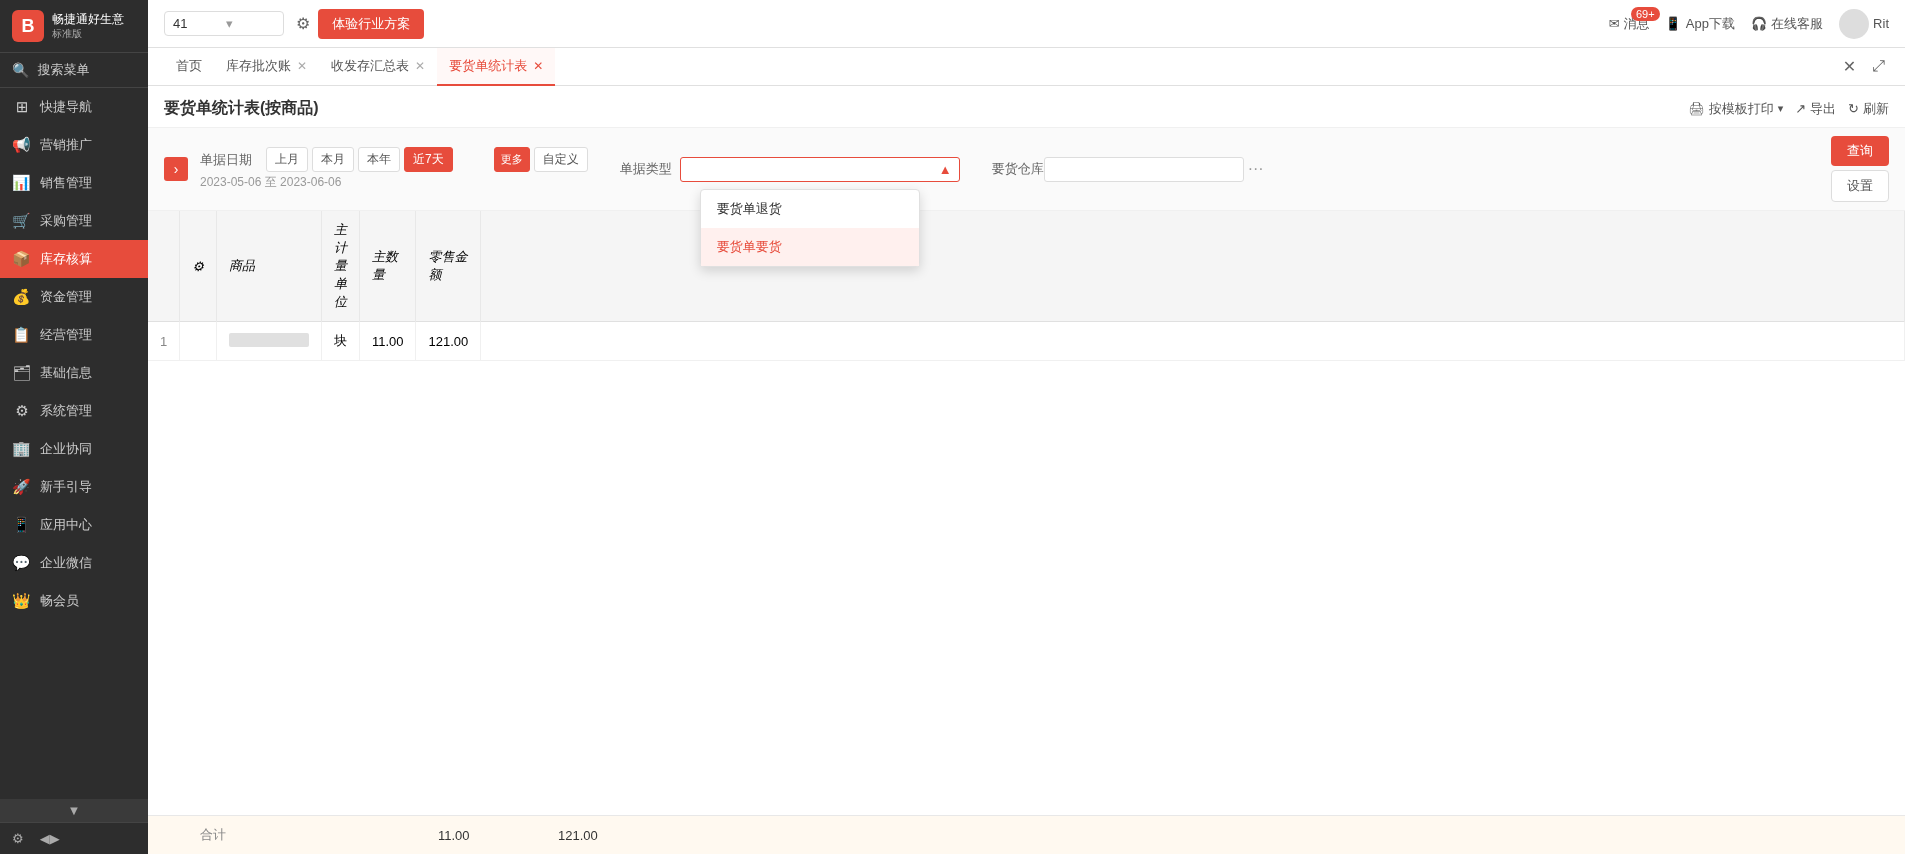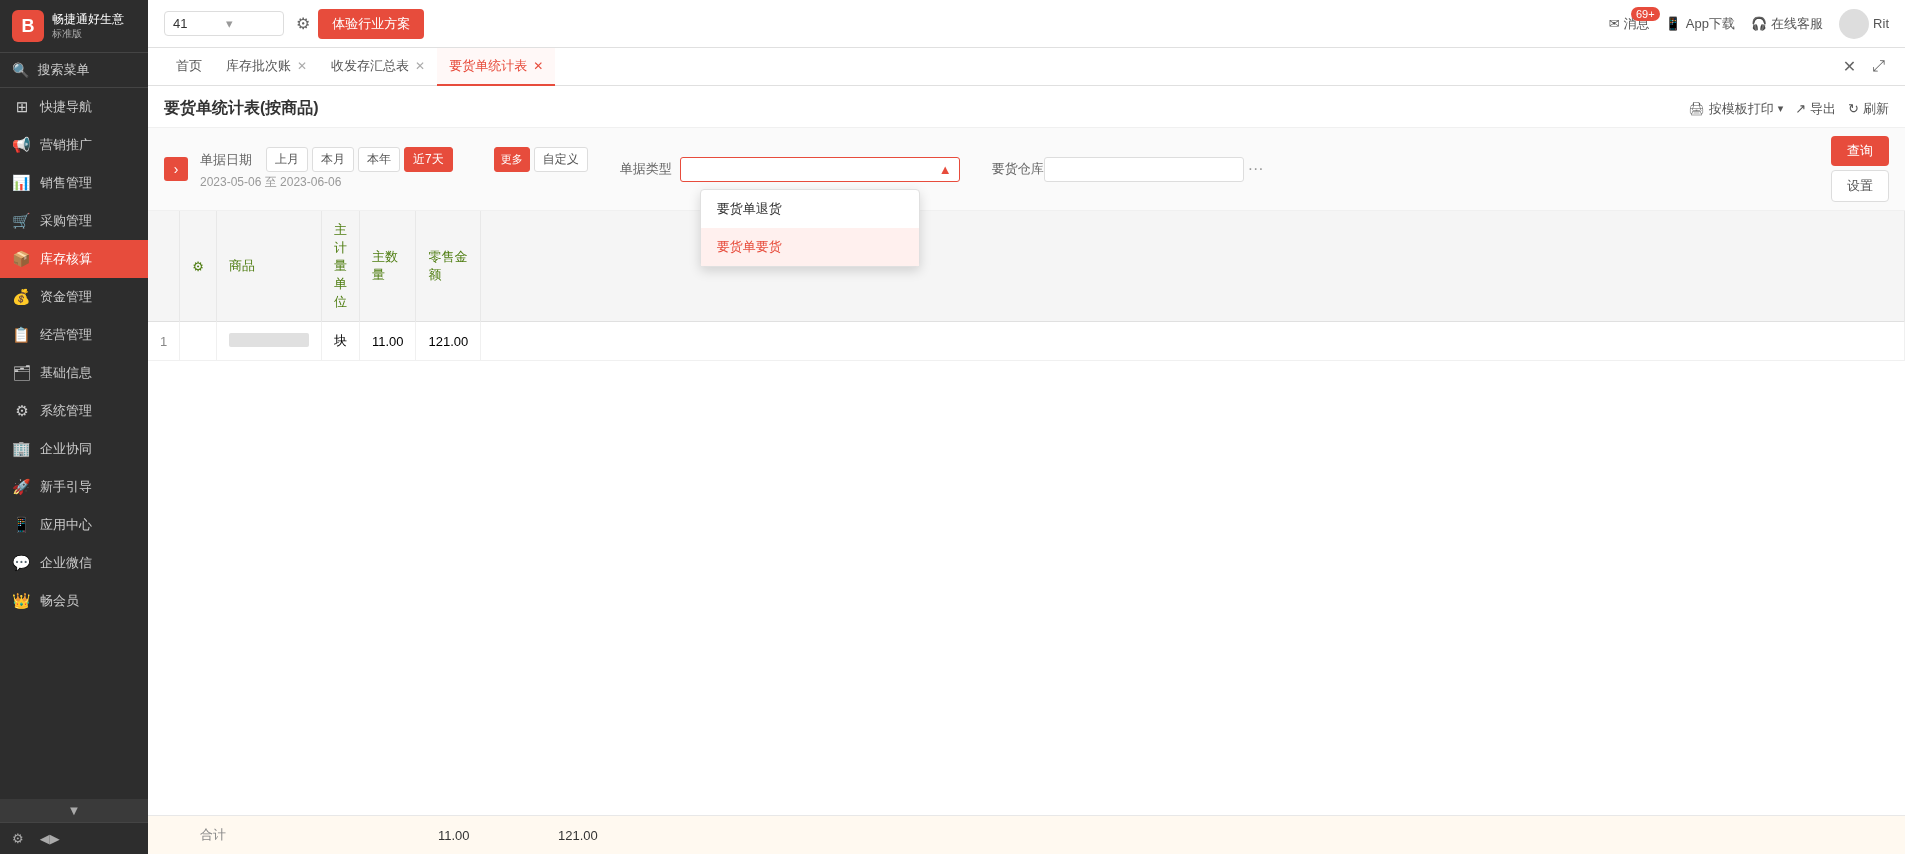--- a/index.html
+++ b/index.html
@@ -397,23 +397,24 @@
       border-collapse: collapse;
       font-size: 13px;
     }
     .data-table thead tr {
       background: #f5f5f5;
       border-bottom: 1px solid #e0e0e0;
     }
     .data-table th {
       padding: 10px 12px;
       text-align: left;
-      color: #4d7c0f;
+      color: #000000;
       font-weight: normal;
       border-right: 1px solid #e8e8e8;
+      font-style: italic;
     }
     .data-table th:first-child { width: 40px; text-align: center; }
     .data-table td {
       padding: 10px 12px;
       border-bottom: 1px solid #f0f0f0;
       border-right: 1px solid #f0f0f0;
     }
     .data-table td:first-child { text-align: center; color: #888; }
     .product-name-placeholder {
       display: inline-block;

